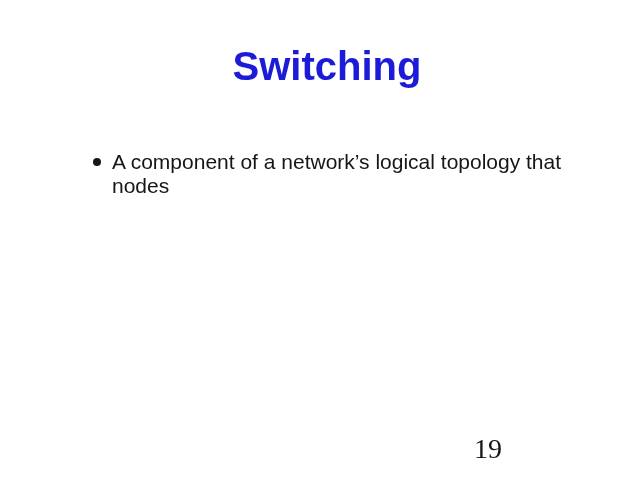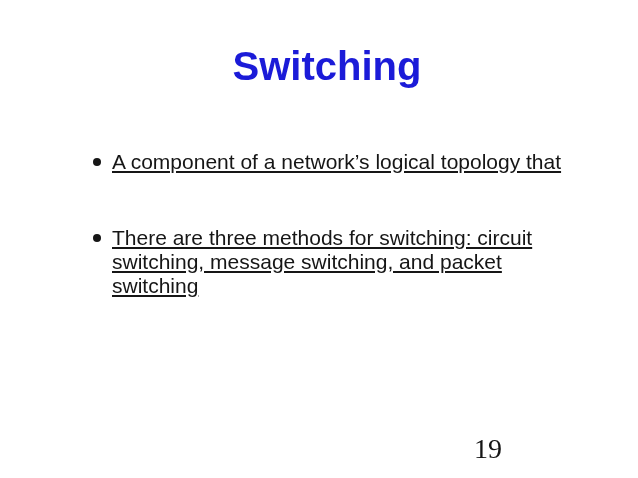--- a/index.html
+++ b/index.html
@@ -37,21 +37,20 @@
     list-style: none;
     margin: 0;
     padding: 0;
   }
   .bullet-item {
     position: relative;
     padding-left: 19px;
     color: #161616;
     font-size: 21px;
     line-height: 24px;
-    text-decoration: underline;
   }
   .bullet-item + .bullet-item {
     margin-top: 52px;
   }
   .bullet-dot {
     position: absolute;
     left: 0;
     top: 8px;
     width: 8px;
     height: 8px;
@@ -77,26 +76,21 @@
 
 <div class="slide">
 
   <h1 class="slide-title">Switching</h1>
 
   <ul class="bullet-list">
 
     <li class="bullet-item">
       <span class="bullet-dot"></span>
       <span class="bullet-line">A component of a network’s logical topology that</span>
+      <span class="bullet-line">nodes</span>
     </li>
 
-    <li class="bullet-item">
-      <span class="bullet-dot"></span>
-      <span class="bullet-line">There are three methods for switching: circuit</span>
-      <span class="bullet-line">switching, message switching, and packet</span>
-      <span class="bullet-line">switching</span>
-    </li>
 
   </ul>
 
   <div class="page-number">19</div>
 
 </div>
 
 </body></html>

